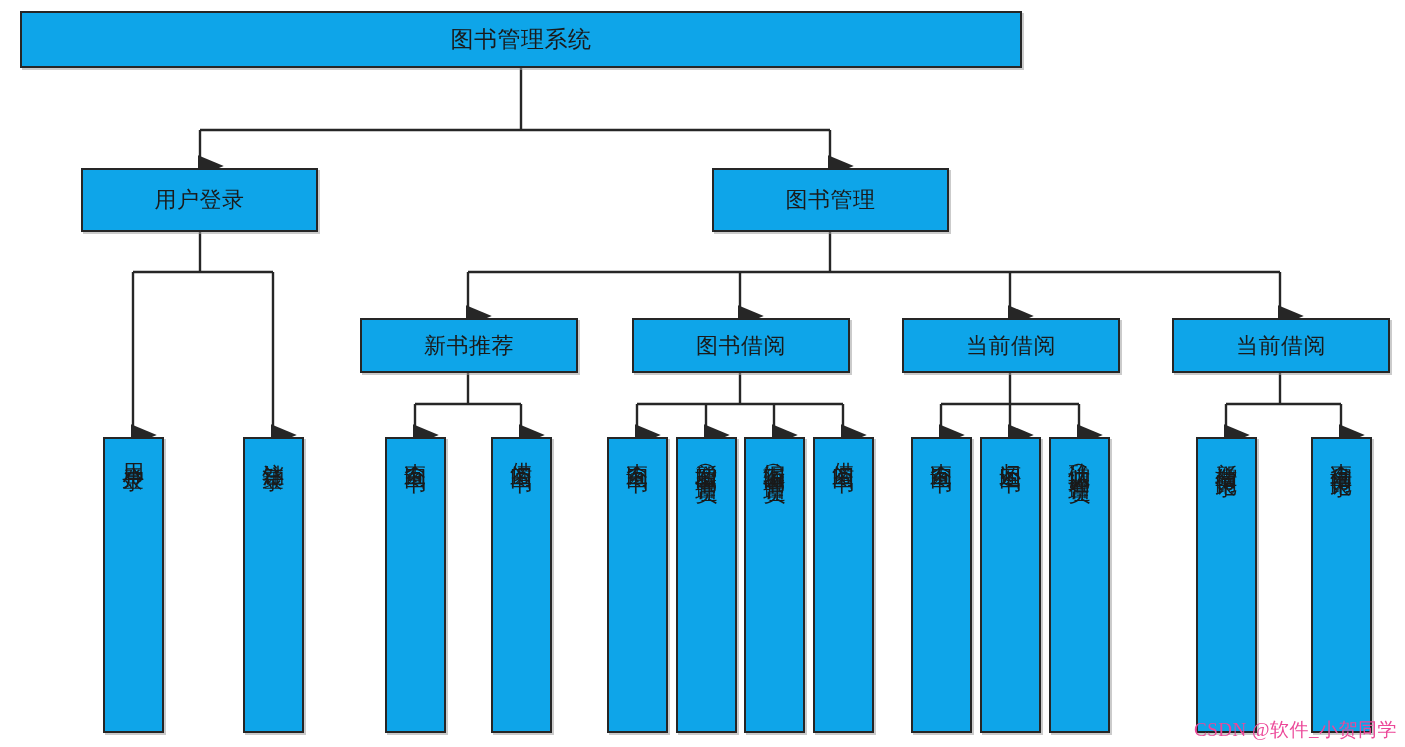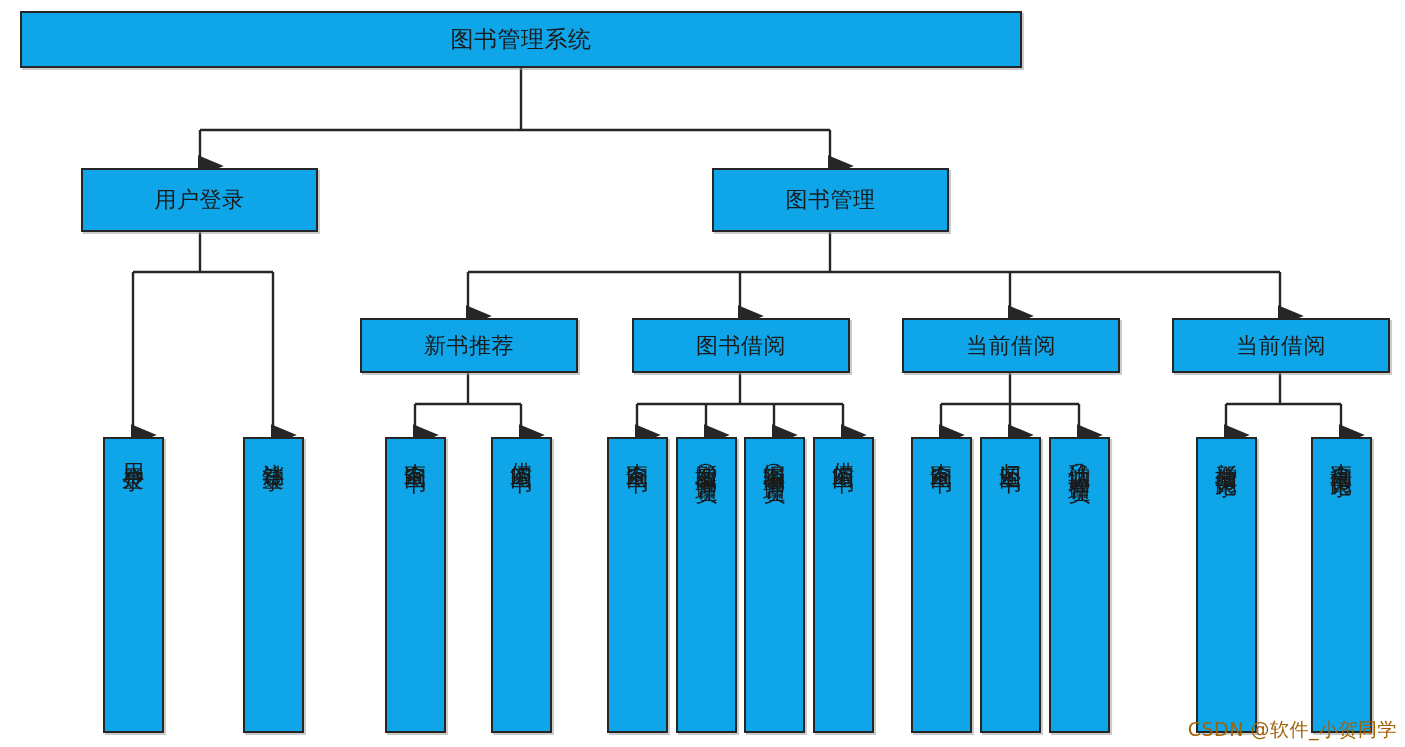--- a/index.html
+++ b/index.html
@@ -63,23 +63,24 @@
     fill: none;
   }
   .arrow-head {
     fill: #262626;
   }
   #watermark {
     position: absolute;
     right: 8px;
     bottom: 4px;
     font-size: 19px;
-    color: #a16207;
+    color: #ec4899;
     letter-spacing: 0.5px;
     white-space: nowrap;
+    font-family: Liberation Serif, serif;
   }
 </style>
 </head>
 <body>
 
 <div id="canvas">
 
   <svg id="edges" viewBox="0 0 1405 747">
     <defs>
       <marker id="arrow" viewBox="0 0 10 12" refX="5" refY="11" markerWidth="9" markerHeight="11" orient="auto-start-reverse">

